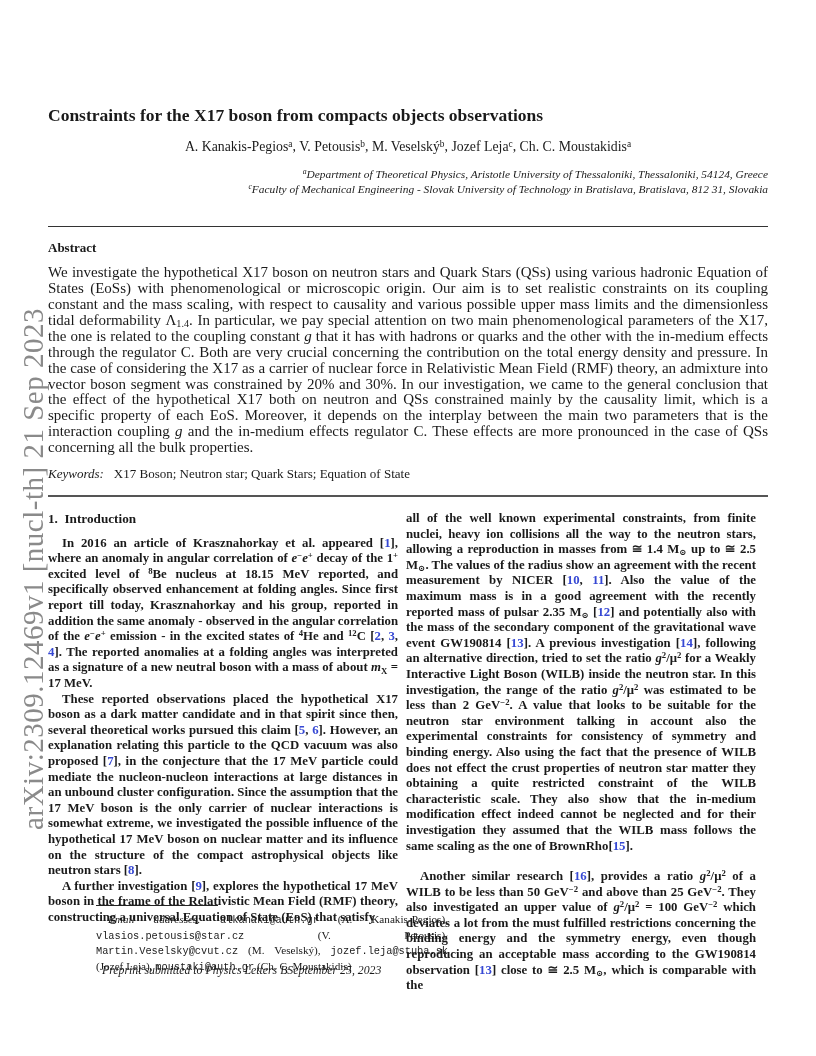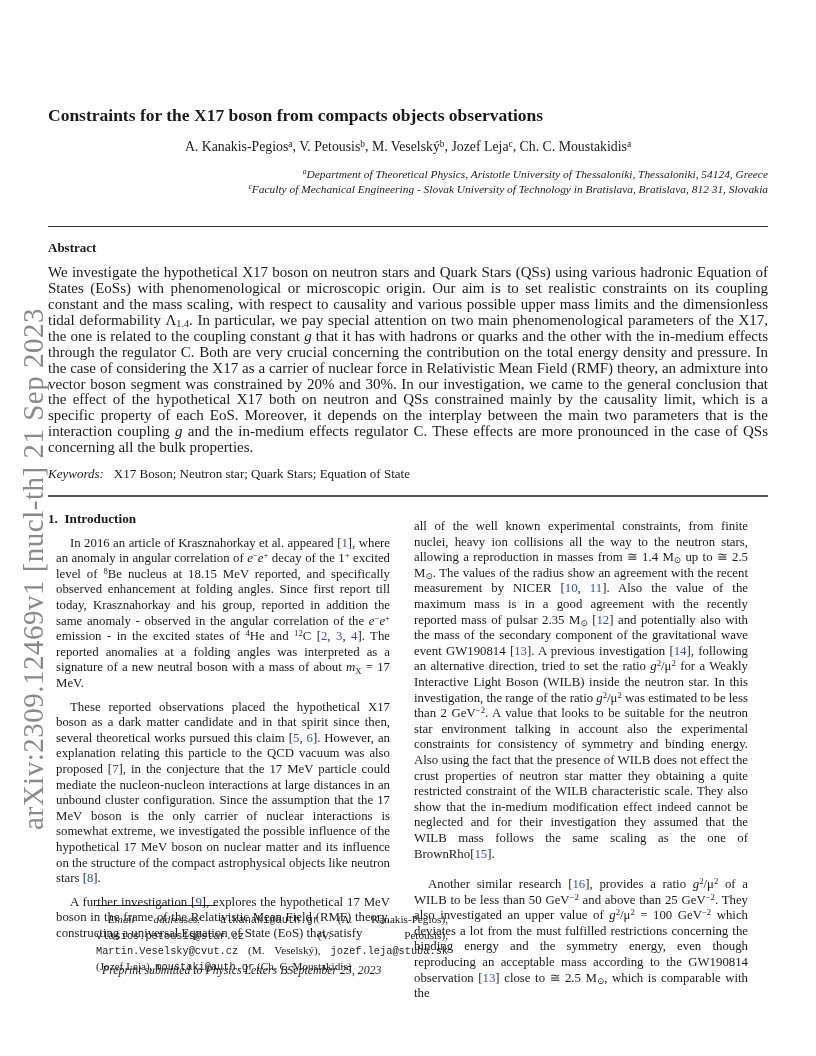--- a/index.html
+++ b/index.html
@@ -22,21 +22,21 @@
   .rule-thin{border:none; border-top:1px solid #333; margin:29px 0 0 0;}
   .abs-head{margin-top:13px; font-size:13px; font-weight:bold;}
   .abs-text{margin-top:9px; font-size:15px; line-height:15.9px; text-align:justify;}
   .keywords{margin-top:10px; font-size:13px;}
   .kw-label{font-style:italic; margin-right:10px;}
   .rule-thick{height:2px; background:#555; margin-top:13px;}
   .cols{display:flex; gap:8px; margin-top:14px;}
   .col{width:350px; font-size:12.8px; line-height:15.6px; text-align:justify;
        hyphens:auto; -webkit-hyphens:auto;}
   .sec-head{font-size:13.2px; font-weight:bold; margin:0 0 9px 0;}
-  .para{margin:8px;}
+  .para{margin:0;font-weight:bold;}
   .para.indent{text-indent:14px;}
   .para.spaced{margin-top:15px;}
   .sup{font-size:68%; position:relative; top:-0.45em; line-height:0;}
   .sub{font-size:68%; position:relative; top:0.25em; line-height:0;}
   .it{font-style:italic;}
   .cite{color:var(--link-color,#3648d4);}
   .mono{font-family:"Liberation Mono","DejaVu Sans Mono",monospace; font-size:92%;}
   .footnote{
     position:absolute; left:48px; top:905px; width:352px;
     font-size:11.2px; line-height:14.6px; text-align:justify;

